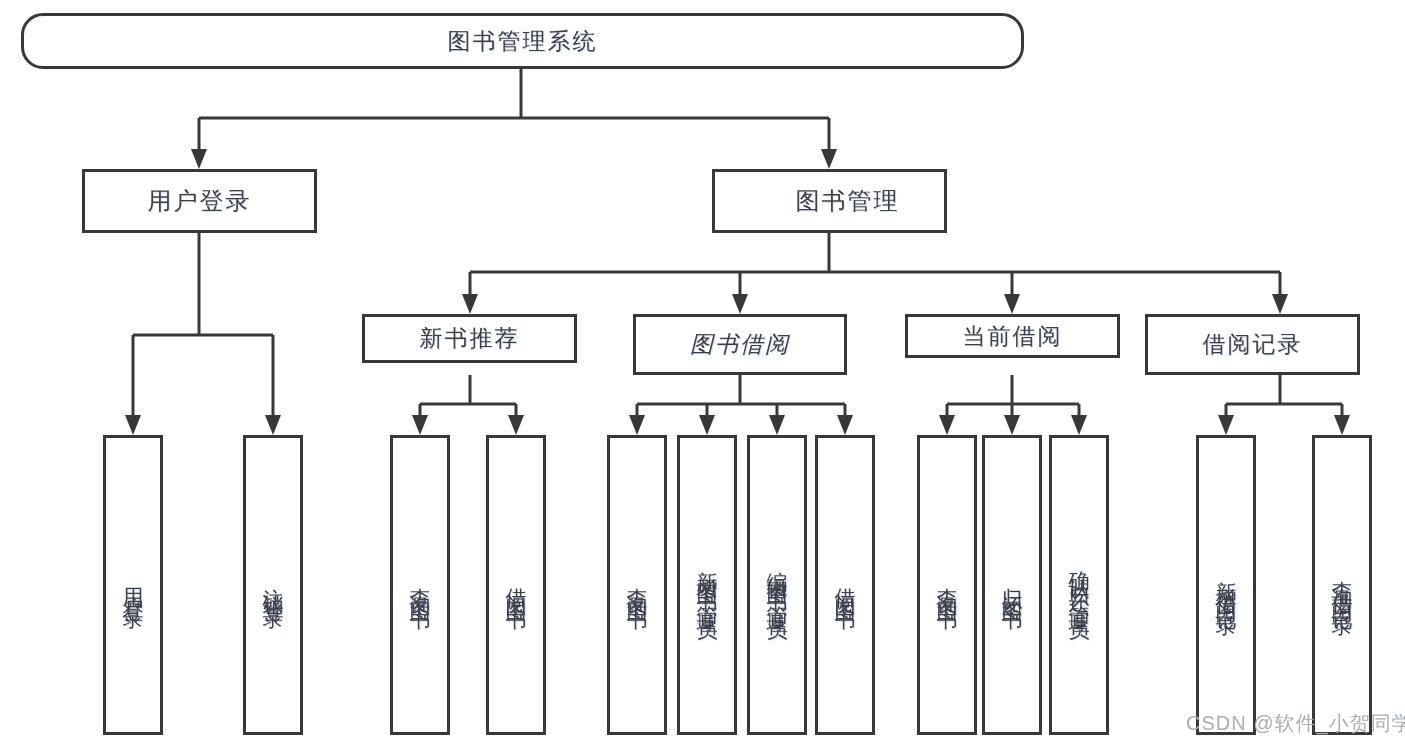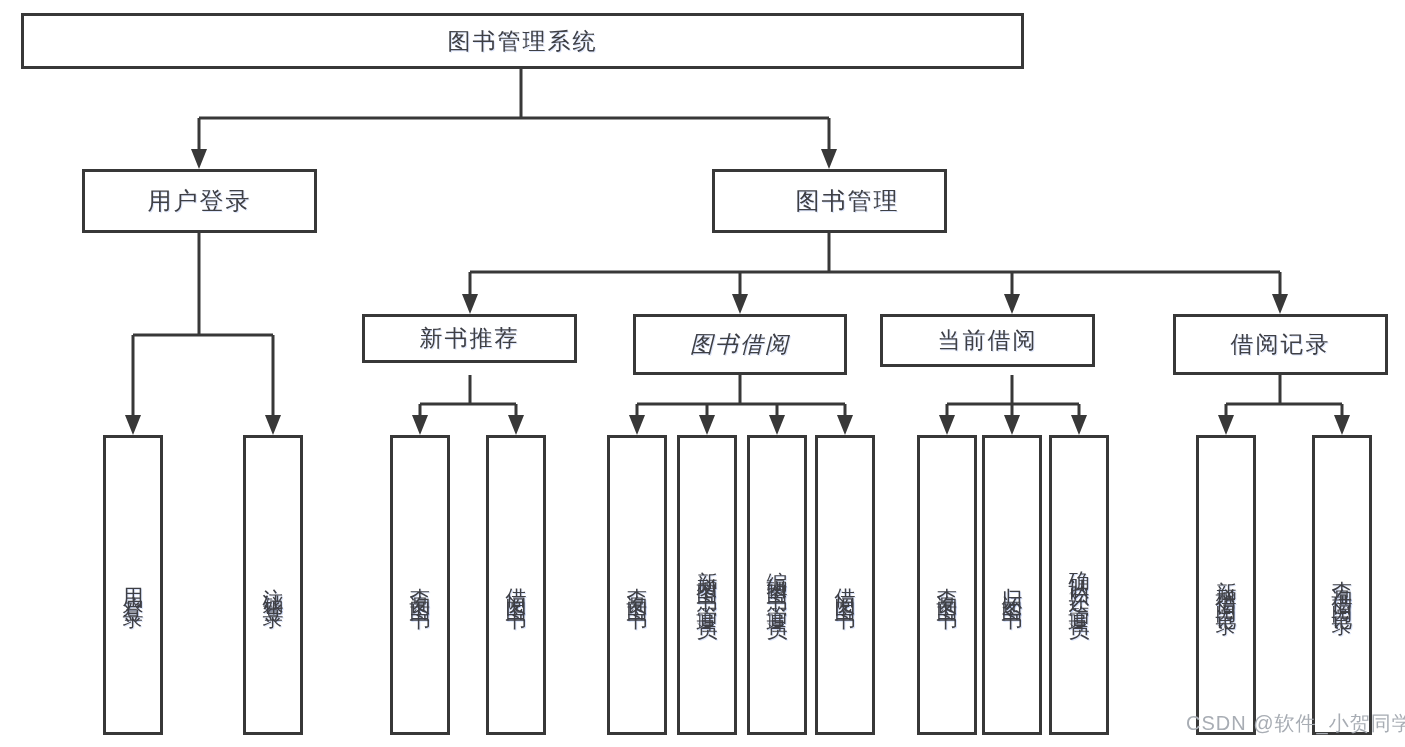--- a/index.html
+++ b/index.html
@@ -82,41 +82,41 @@
     <path d="M1012 375 V404 M947 404 H1079 M947 404 V419 M1012 404 V419 M1079 404 V419"></path>
     <polygon points="939,415 955,415 947,435"></polygon>
     <polygon points="1004,415 1020,415 1012,435"></polygon>
     <polygon points="1071,415 1087,415 1079,435"></polygon>
 
     <path d="M1280 375 V404 M1226 404 H1342 M1226 404 V419 M1342 404 V419"></path>
     <polygon points="1218,415 1234,415 1226,435"></polygon>
     <polygon points="1334,415 1350,415 1342,435"></polygon>
   </svg>
 
-  <div class="hbox" style="left:21px;top:13px;width:1003px;height:56px;">
+  <div class="hbox" style="left:21px;top:13px;width:1003px;height:56px;border-radius:22px;">
     <span>图书管理系统</span>
   </div>
 
   <div class="hbox" style="left:82px;top:169px;width:235px;height:64px;font-size:24px;">
     <span>用户登录</span>
   </div>
   <div class="hbox" style="left:712px;top:169px;width:235px;height:64px;font-size:24px;padding-left:36px;">
     <span>图书管理</span>
   </div>
 
   <div class="hbox" style="left:362px;top:314px;width:215px;height:49px;">
     <span>新书推荐</span>
   </div>
   <div class="hbox" style="left:633px;top:314px;width:214px;height:61px;font-style:italic;">
     <span>图书借阅</span>
   </div>
-  <div class="hbox" style="left:880px;top:314px;width:215px;height:53px;">
+  <div class="hbox" style="left:905px;top:314px;width:215px;height:44px;">
     <span>当前借阅</span>
   </div>
-  <div class="hbox" style="left:1173px;top:314px;width:215px;height:61px;justify-content:center;">
+  <div class="hbox" style="left:1145px;top:314px;width:215px;height:61px;justify-content:center;">
     <span>借阅记录</span>
   </div>
 
   <div class="vbox" style="left:103px;">
     <span>用户登录</span>
   </div>
   <div class="vbox" style="left:243px;">
     <span>注销登录</span>
   </div>
 

